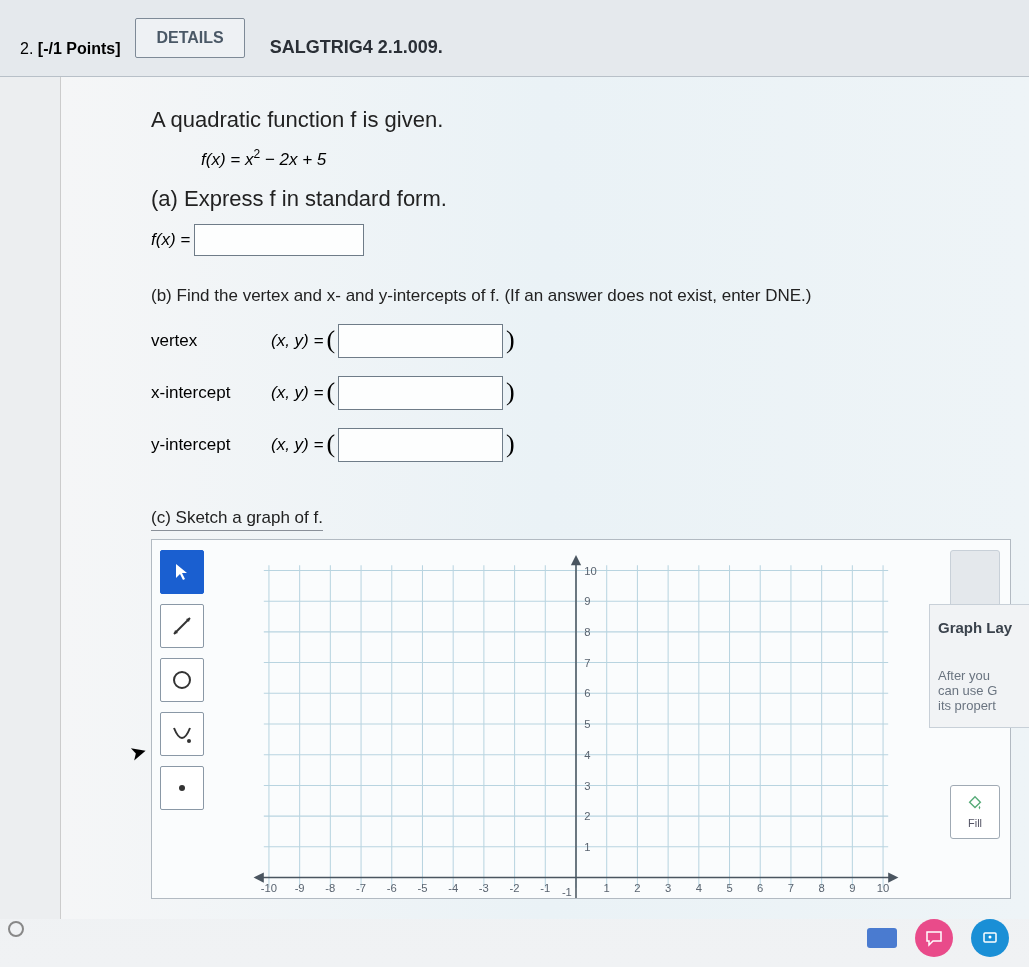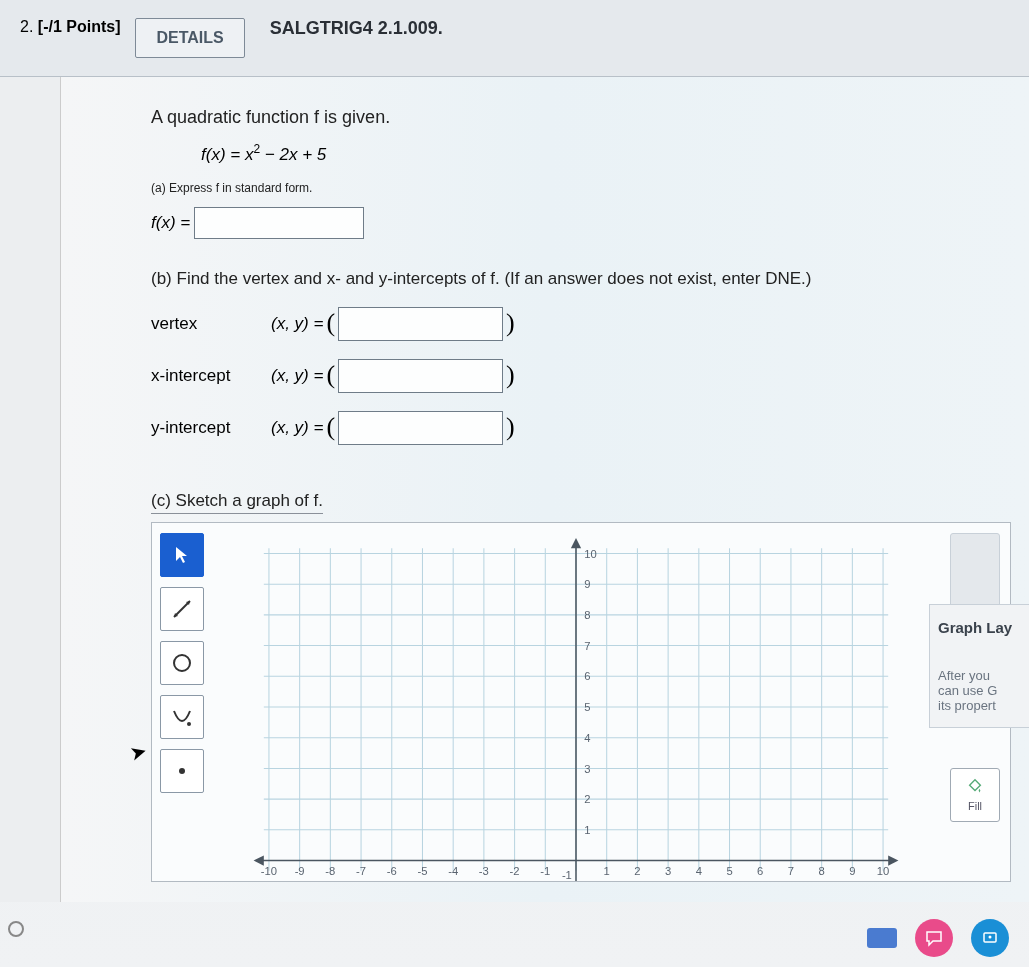--- a/index.html
+++ b/index.html
@@ -6,21 +6,21 @@
   body {
     font-family: Arial, Helvetica, sans-serif;
     background: linear-gradient(180deg, #e8ebed 0%, #f0f2f4 100%);
     width: 1029px;
     height: 967px;
     overflow: hidden;
     position: relative;
   }
   .top-bar {
     display: flex;
-    align-items: flex-start;
+    align-items: flex-end;
     padding: 18px 20px;
     background: #e5e9ed;
     border-bottom: 1px solid #b8c0c8;
     gap: 15px;
   }
   .points {
     font-weight: bold;
   }
   .btn {
     border: 1px solid #7e8a97;
@@ -49,33 +49,33 @@
     position: absolute;
     left: 0; top: 0; bottom: 0;
     width: 60px;
     background: #eceef0;
   }
   .main-wrap {
     position: relative;
     display: flex;
   }
   .intro {
-    font-size: 18px;
+    font-size: 22px;
     color: #222;
     margin-bottom: 14px;
   }
   .formula {
     font-size: 17px;
     font-style: italic;
     margin-left: 50px;
     margin-bottom: 16px;
   }
   .formula sup { font-style: normal; font-size: 12px;}
   .part-label {
-    font-size: 12px;
+    font-size: 22px;
     color: #222;
     margin-bottom: 12px;
   }
   .answer-line {
     display: flex;
     align-items: center;
     margin-bottom: 30px;
     font-size: 17px;
   }
   .fx-label {

